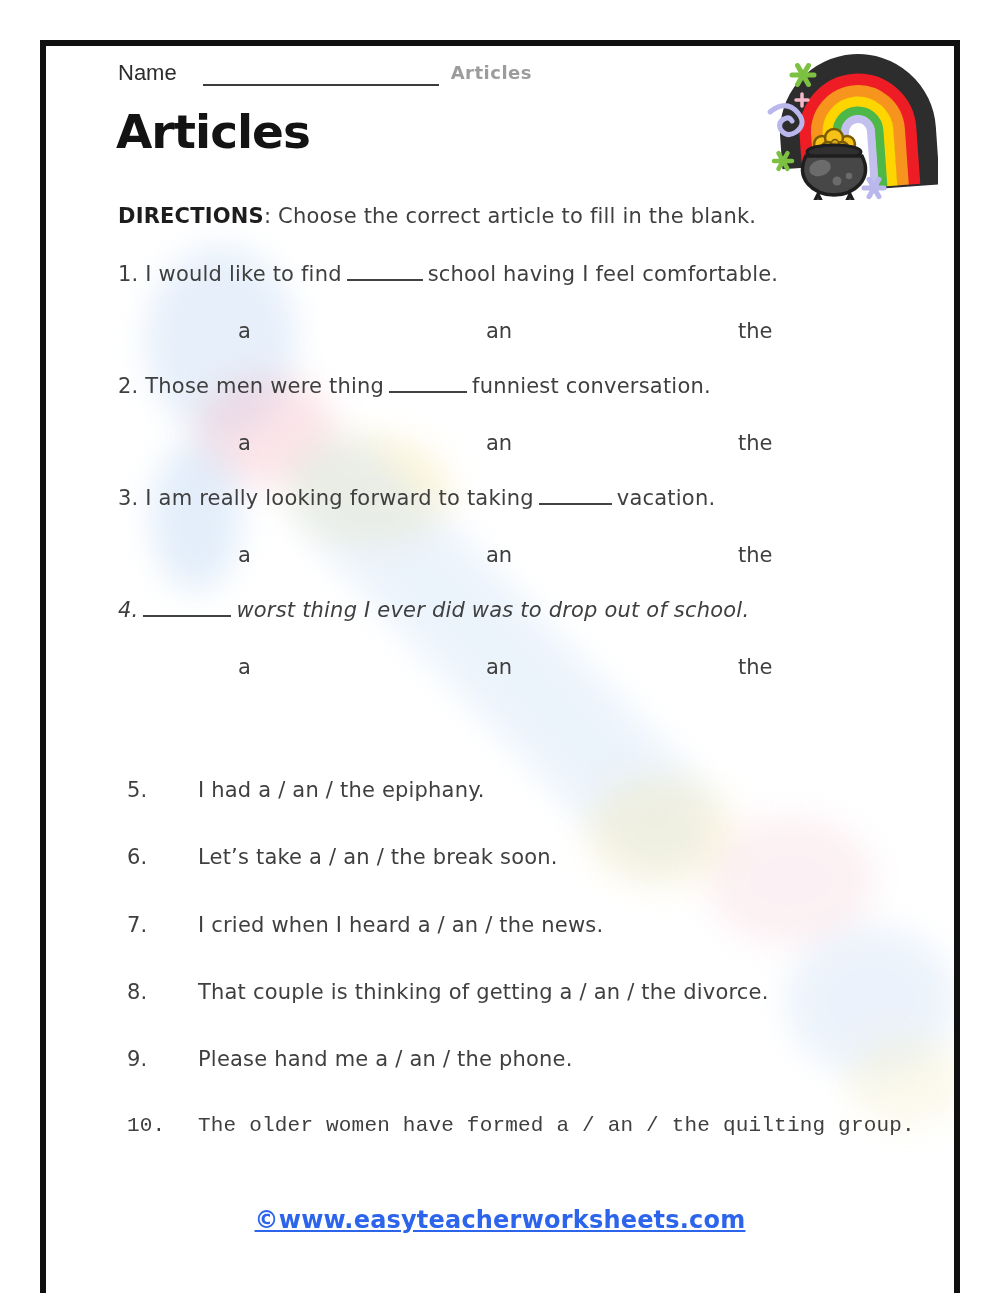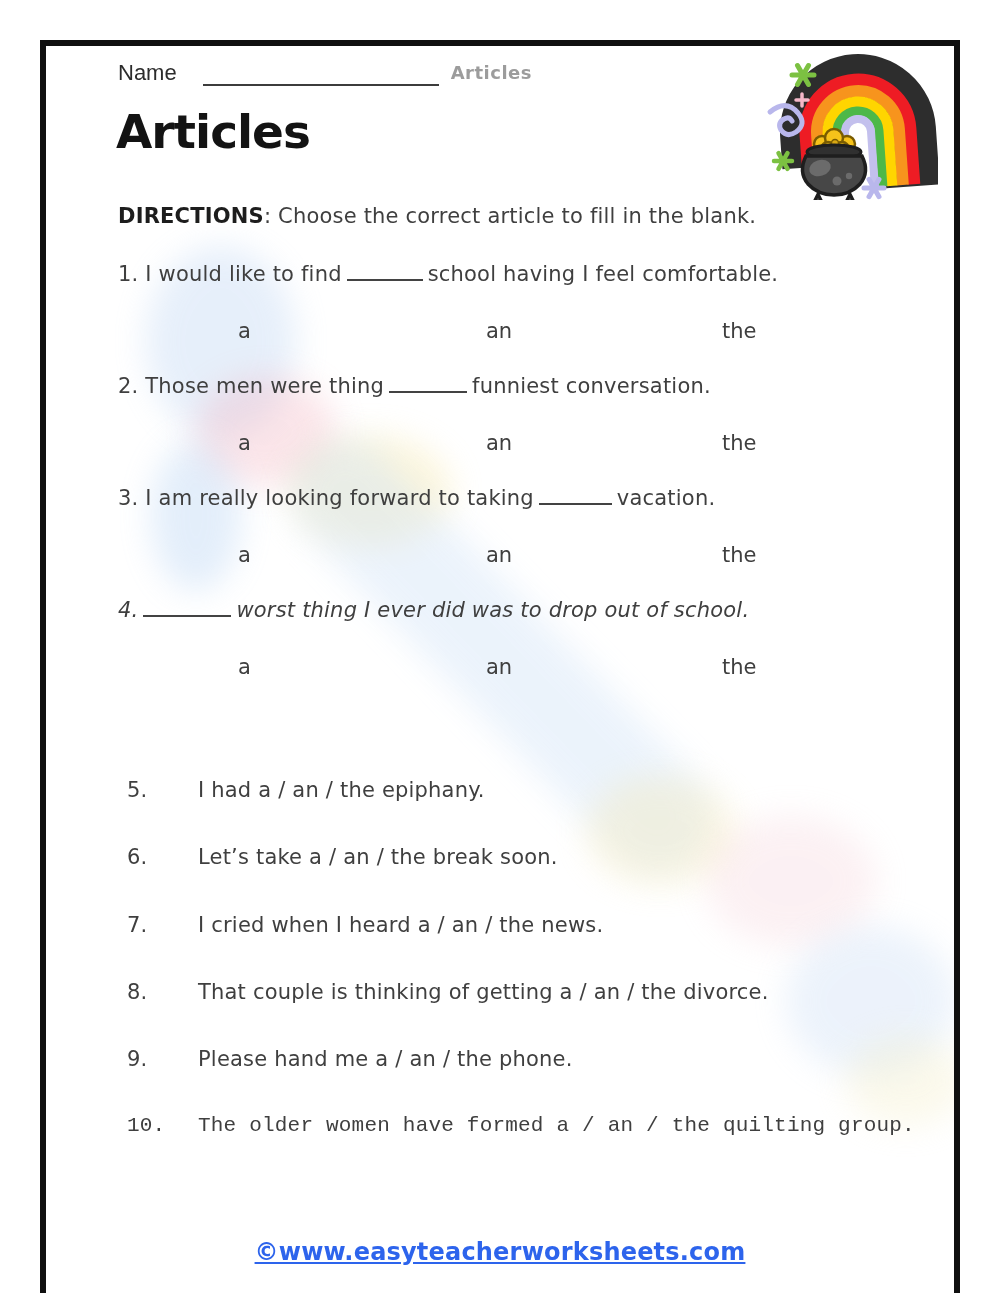--- a/index.html
+++ b/index.html
@@ -50,28 +50,28 @@
   .q { position:absolute; left:72px; }
   .q.q1 { top:216px; } .q.q2 { top:328px; } .q.q3 { top:440px; } .q.q4 { top:552px;font-style:italic; }
   .blank { display:inline-block; border-bottom:2.5px solid #434343; height:15px;
            margin:0 5px; vertical-align:baseline; }
   .blank.w76 { width:76px; } .blank.w78 { width:78px; }
   .blank.w73 { width:73px; } .blank.w88 { width:88px; }
 
   .opts { position:absolute; left:72px; width:720px; height:28px; }
   .opts.o1 { top:273px; } .opts.o2 { top:385px; } .opts.o3 { top:497px; } .opts.o4 { top:609px; }
   .opts span { position:absolute; font-size:21px; color:#3f3f3f; }
-  .opts .oa  { left:120px; } .opts .oan { left:368px; } .opts .othe { left:604px; }
+  .opts .oa  { left:120px; } .opts .oan { left:368px; } .opts .othe { left:620px; }
 
   .iq { position:absolute; left:81px; display:flex; }
   .iq .qnum { display:inline-block; width:71px; font-size:21px; color:#3f3f3f; }
   .iq.q5 { top:732px; } .iq.q6 { top:799px; } .iq.q7 { top:867px; }
   .iq.q8 { top:934px; } .iq.q9 { top:1001px; } .iq.q10 { top:1068px;font-family:Liberation Mono, monospace; }
 
-  .footer { position:absolute; left:0; top:1160px; width:100%; text-align:center;margin-top:32px; }
+  .footer { position:absolute; left:0; top:1160px; width:100%; text-align:center; }
   .footer a { font-size:24px; font-weight:bold; color:#2d64ec; text-decoration:underline;
               letter-spacing:.2px; }
 </style>
 </head>
 <body>
 
 <div class="page">
   <div class="frame">
 
     <div class="wm">

